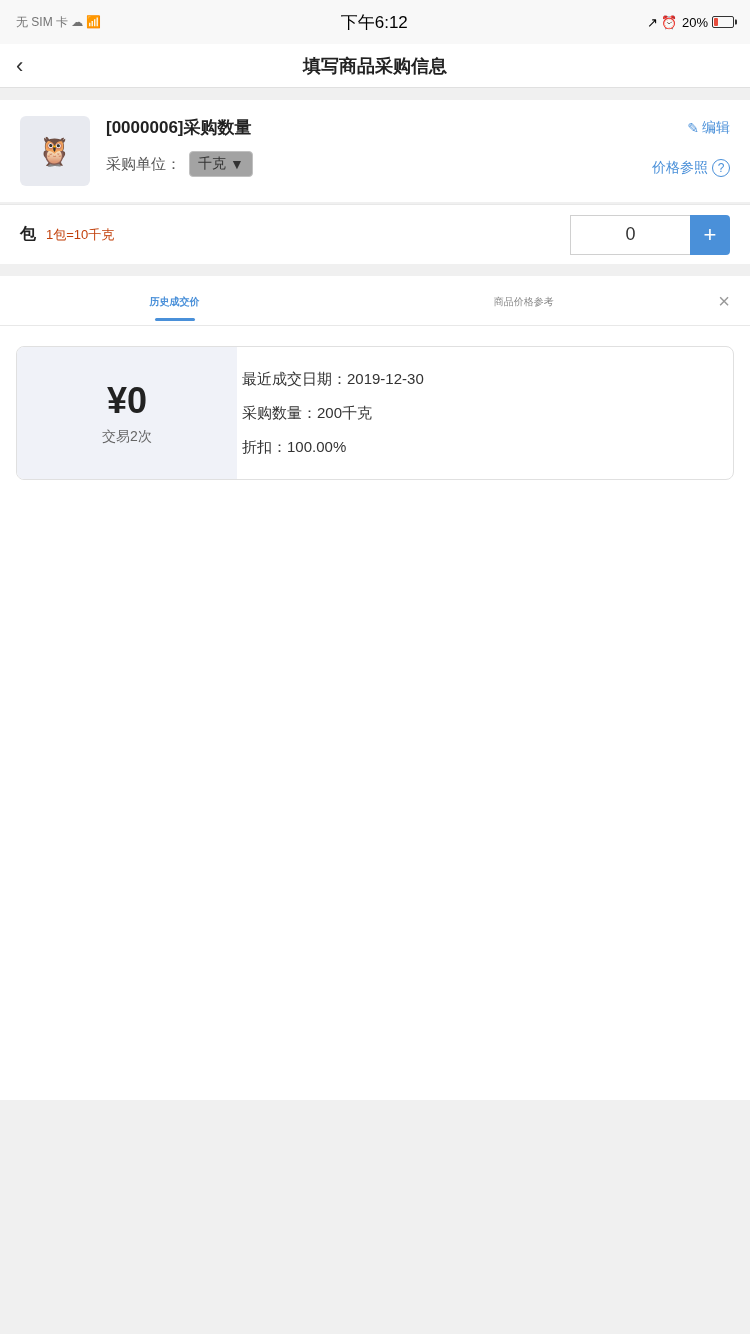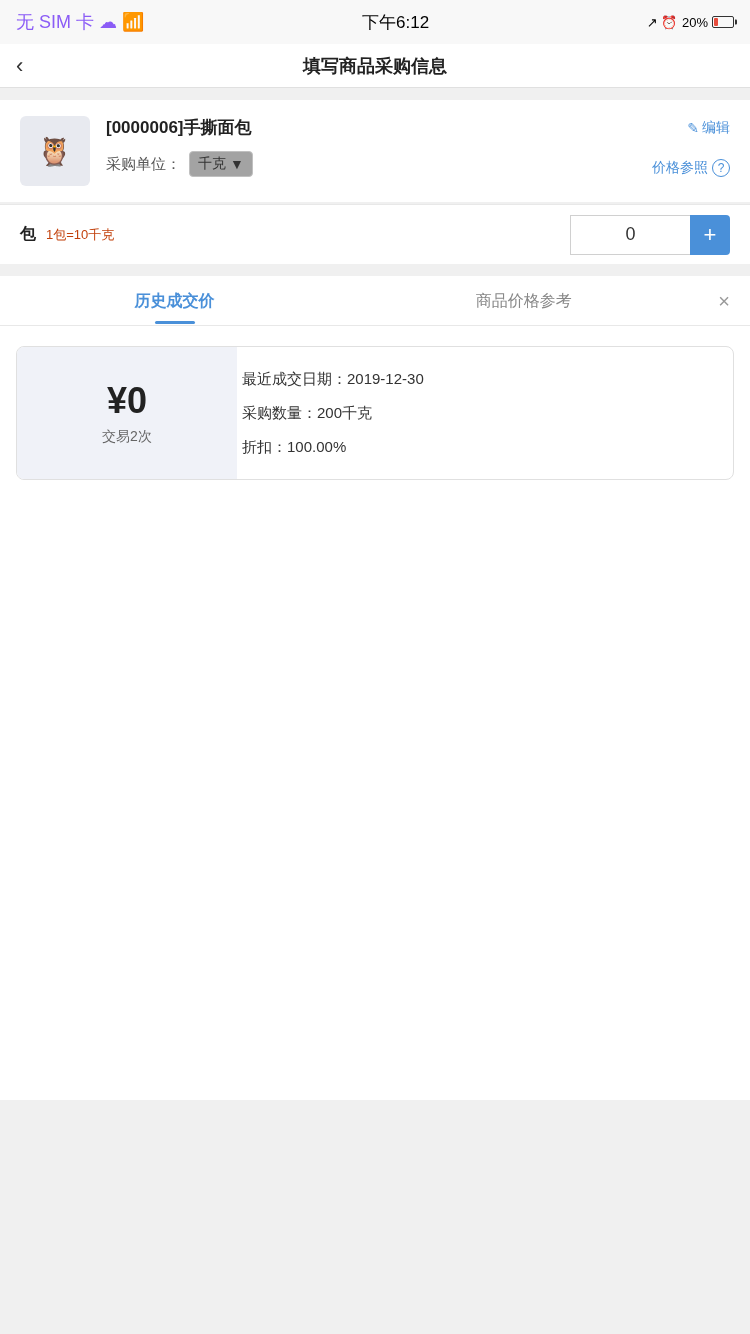--- a/index.html
+++ b/index.html
@@ -16,21 +16,21 @@
     .status-bar {
       height: 44px;
       background: #f8f8f8;
       display: flex;
       align-items: center;
       justify-content: space-between;
       padding: 0 16px;
       font-size: 14px;
       color: #000;
     }
-    .status-left { font-size: 18px; color: #8b5cf6; }
+    .status-left { font-size: 12px; color: #737373; }
     .status-center { font-size: 17px; font-weight: 500; }
     .status-right { display: flex; align-items: center; gap: 4px; font-size: 13px; }
     .battery-icon {
       display: inline-flex; align-items: center;
       border: 1.5px solid #333; border-radius: 2px;
       width: 22px; height: 12px; padding: 1px; position: relative;
     }
     .battery-icon::after {
       content: '';
       position: absolute; right: -4px; top: 50%;
@@ -158,21 +158,21 @@
       margin-top: 12px;
     }
     .tabs-header {
       display: flex; align-items: center;
       border-bottom: 1px solid #e8e8e8;
       position: relative;
     }
     .tab-item {
       flex: 1; text-align: center;
       padding: 14px 16px 12px;
-      font-size: 16px; color: #888;
+      font-size: 10px; color: #888;
       cursor: pointer; position: relative;
     }
     .tab-item.active {
       color: #4a90d9; font-weight: 600;
     }
     .tab-item.active::after {
       content: '';
       position: absolute; bottom: 0; left: 50%;
       transform: translateX(-50%);
       width: 40px; height: 3px;
@@ -243,21 +243,21 @@
   <span class="nav-title">填写商品采购信息</span>
 </div>
 
 <div class="product-card">
   <div class="product-thumbnail">
     <span class="owl-logo">🦉</span>
   </div>
   <div class="product-info">
     <div class="product-title-row">
       <span class="product-name">
-        <span>[0000006]</span><span>手撕面包</span>
+        <span>[0000006]</span><span>采购数量</span>
       </span>
       <span class="edit-btn">
         <span>✎</span>
         <span>编辑</span>
       </span>
     </div>
     <div class="purchase-unit-row">
       <div style="display:flex;align-items:center;gap:8px;">
         <span class="purchase-unit-label">采购单位：</span>
         <span class="unit-select">

